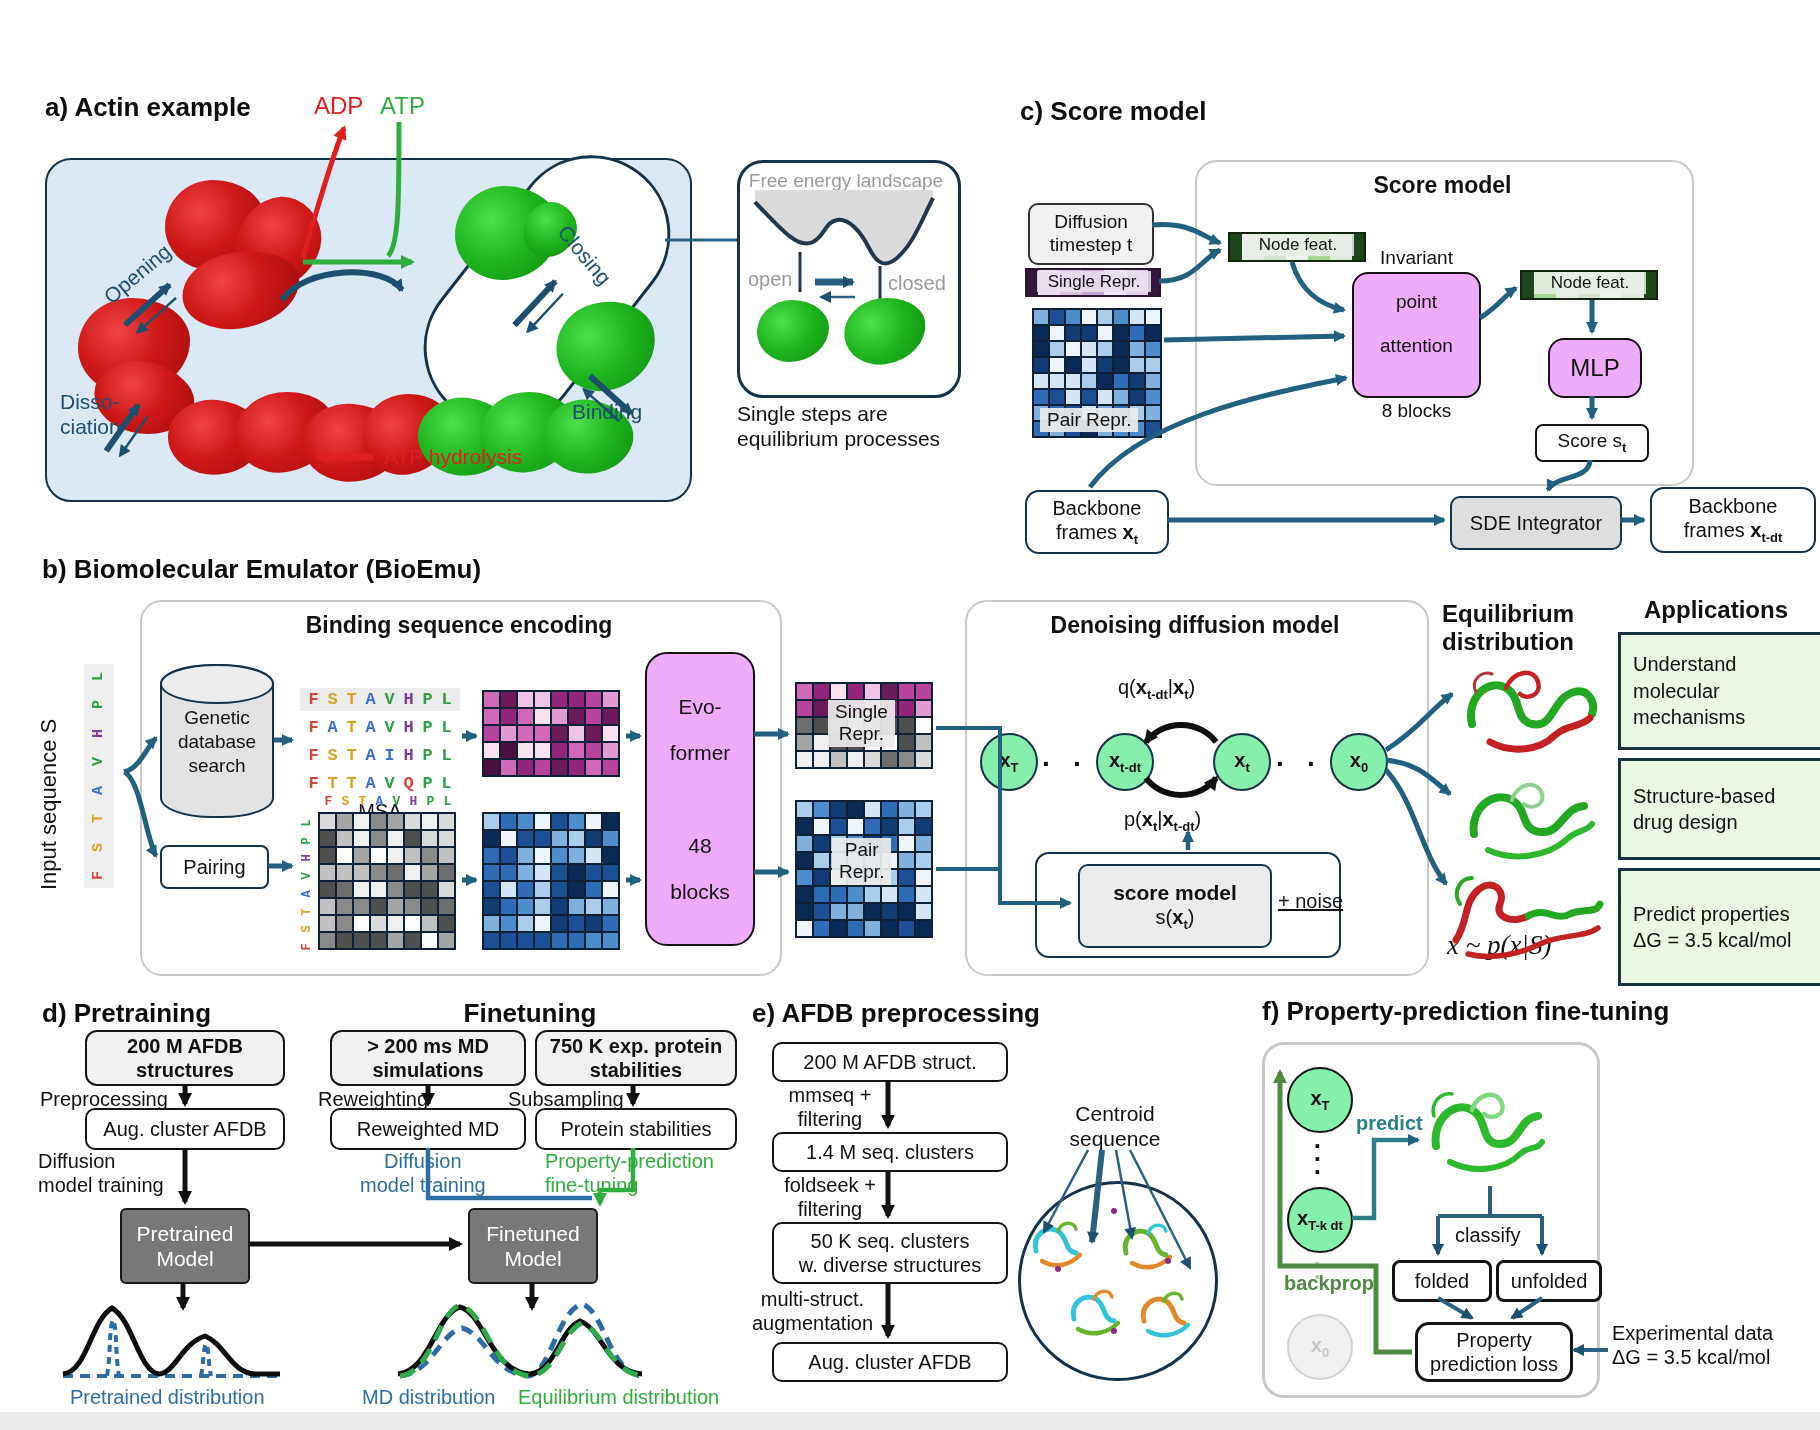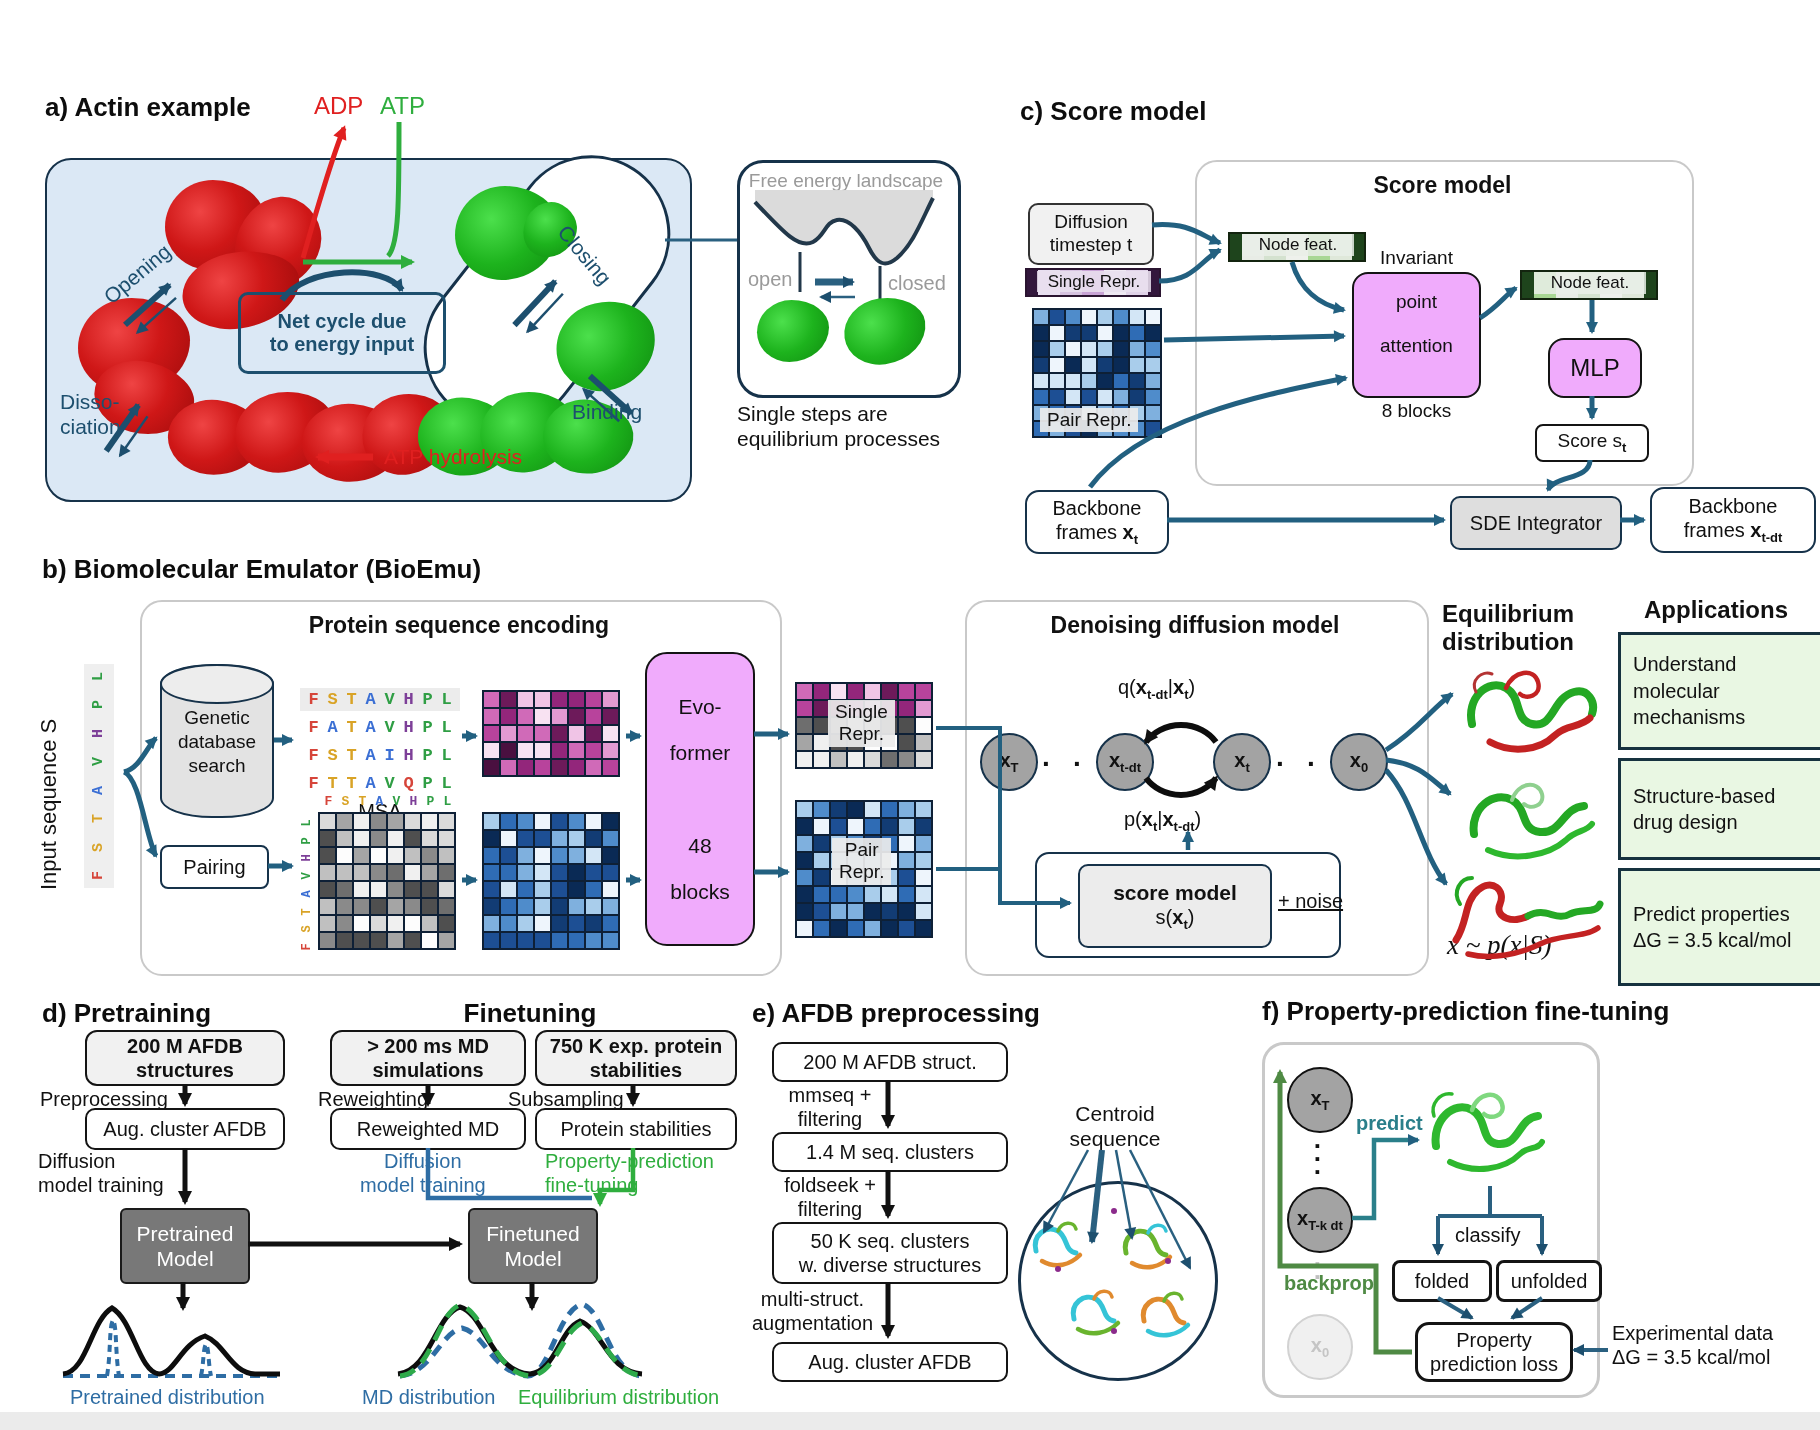--- a/index.html
+++ b/index.html
@@ -14,21 +14,21 @@
        display:flex;flex-direction:column;align-items:center;justify-content:center;
        text-align:center;font-size:20px;line-height:1.2;}
   .box.grey{background:#f1f1f1;}
   .box.bold{font-weight:bold;}
   .box.navy{border-color:#16324a;}
   .box.soft{background:#f0abfc;border-radius:16px;gap:21px;}
   .box.model{background:#787878;color:#fff;border-color:#1a1a1a;font-size:21px;}
   .appbox{position:absolute;border:3px solid #16323f;background:#e9f7e3;
           display:flex;flex-direction:column;justify-content:center;padding:6px 12px;
           font-size:20px;line-height:1.32;}
-  .circ{position:absolute;border-radius:50%;background:#a3a3a3;border:2.5px solid #16324a;
+  .circ{position:absolute;border-radius:50%;background:#86efac;border:2.5px solid #16324a;
         display:flex;align-items:center;justify-content:center;font-weight:bold;font-size:20px;}
   .circ sub,.sub{font-size:13px;font-weight:bold;}
   .blob{position:absolute;border-radius:48% 52% 55% 45%/52% 44% 56% 48%;}
   .blob.red{background:radial-gradient(circle at 35% 35%,#ef4444 0%,#cf1717 45%,#9e0b0b 100%);}
   .blob.green{background:radial-gradient(circle at 35% 35%,#4ce04c 0%,#1db31d 50%,#0f8a0f 100%);}
   .mat{position:absolute;display:grid;gap:2px;background:#0e2036;border:2px solid #0e2036;}
   .mat span{display:block;}
   .chip{position:absolute;background:rgba(236,236,236,.93);padding:1px 7px;font-size:19px;
         color:#111;text-align:center;line-height:1.18;z-index:5;}
   .nfbar{position:absolute;display:flex;height:26px;border:2px solid #13240f;background:#dfe7dc;z-index:4;}
@@ -105,24 +105,20 @@
   <div class="blob green z4" style="left:543px;top:400px;width:90px;height:74px;transform:rotate(9deg);"></div>
 
   <div class="blob green z4" style="left:455px;top:186px;width:104px;height:94px;"></div>
   <div class="blob green z4" style="left:524px;top:202px;width:52px;height:56px;transform:rotate(20deg);"></div>
   <div class="blob green z4" style="left:556px;top:302px;width:100px;height:88px;transform:rotate(-12deg);"></div>
 
   <div class="lbl tealtxt z5" style="left:98px;top:262px;font-size:21px;transform:rotate(-40deg);">Opening</div>
   <div class="lbl tealtxt z5" style="left:60px;top:390px;font-size:21px;">
     <div>Disso-</div>
       <div>ciation</div>
-  </div>
-  <div class="netcycle z5" style="left:238px;top:292px;width:202px;height:76px;">
-    <div>Net cycle due</div>
-      <div>to energy input</div>
   </div>
   <div class="lbl tealtxt z5" style="left:549px;top:243px;font-size:21px;transform:rotate(50deg);">Closing</div>
   <div class="lbl tealtxt z5" style="left:572px;top:400px;font-size:21px;">Binding</div>
   <div class="lbl z5" style="left:384px;top:445px;font-size:21px;color:#e02020;">ATP hydrolysis</div>
 
   <div class="abs z2" style="left:737px;top:160px;width:218px;height:232px;background:#fff;border:3px solid #16324a;border-radius:26px;"></div>
   <div class="lbl greysub z3" style="left:737px;top:170px;width:218px;text-align:center;font-size:19px;">Free energy landscape</div>
   <svg class="art" style="left:737px;top:160px;" width="218" height="232" viewBox="0 0 218 232">
     <path d="M18 42 L18 30 L196 30 L196 38 C184 62 176 84 160 98 C148 108 140 104 132 88 C124 72 112 58 100 60 C88 62 88 76 76 82 C62 89 48 74 18 42 Z" fill="#d9d9d9" stroke="none" opacity="0.95"></path>
     <path d="M18 42 C48 74 62 89 76 82 C88 76 88 62 100 60 C112 58 124 72 132 88 C140 104 148 108 160 98 C176 84 184 62 196 38" fill="none" stroke="#22384a" stroke-width="4"></path>
@@ -266,21 +262,21 @@
     <div>Backbone</div>
     <div><span>frames </span><b>x</b><sub class="sub">t</sub></div>
   </div>
   <div class="box navy" style="left:1650px;top:487px;width:162px;height:62px;border-radius:14px;">
     <div>Backbone</div>
     <div><span>frames </span><b>x</b><sub class="sub">t-dt</sub></div>
   </div>
 
   <div class="lbl heading" style="left:42px;top:554px;">b)  Biomolecular Emulator (BioEmu)</div>
   <div class="panel" style="left:140px;top:600px;width:638px;height:372px;"></div>
-  <div class="lbl ptitle" style="left:140px;top:612px;width:638px;">Protein sequence encoding</div>
+  <div class="lbl ptitle" style="left:140px;top:612px;width:638px;">Binding sequence encoding</div>
 
   <div class="lbl vtext" style="left:36px;top:650px;height:240px;font-size:22px;">Input sequence S</div>
   <div class="vletters" style="left:84px;top:664px;width:30px;height:216px;font-size:15px;">
       <span style="color: rgb(47, 158, 68);">L</span>
       <span style="color: rgb(47, 158, 68);">P</span>
       <span style="color: rgb(125, 63, 152);">H</span>
       <span style="color: rgb(47, 158, 68);">V</span>
       <span style="color: rgb(59, 111, 212);">A</span>
       <span style="color: rgb(217, 163, 38);">T</span>
       <span style="color: rgb(217, 163, 38);">S</span>

